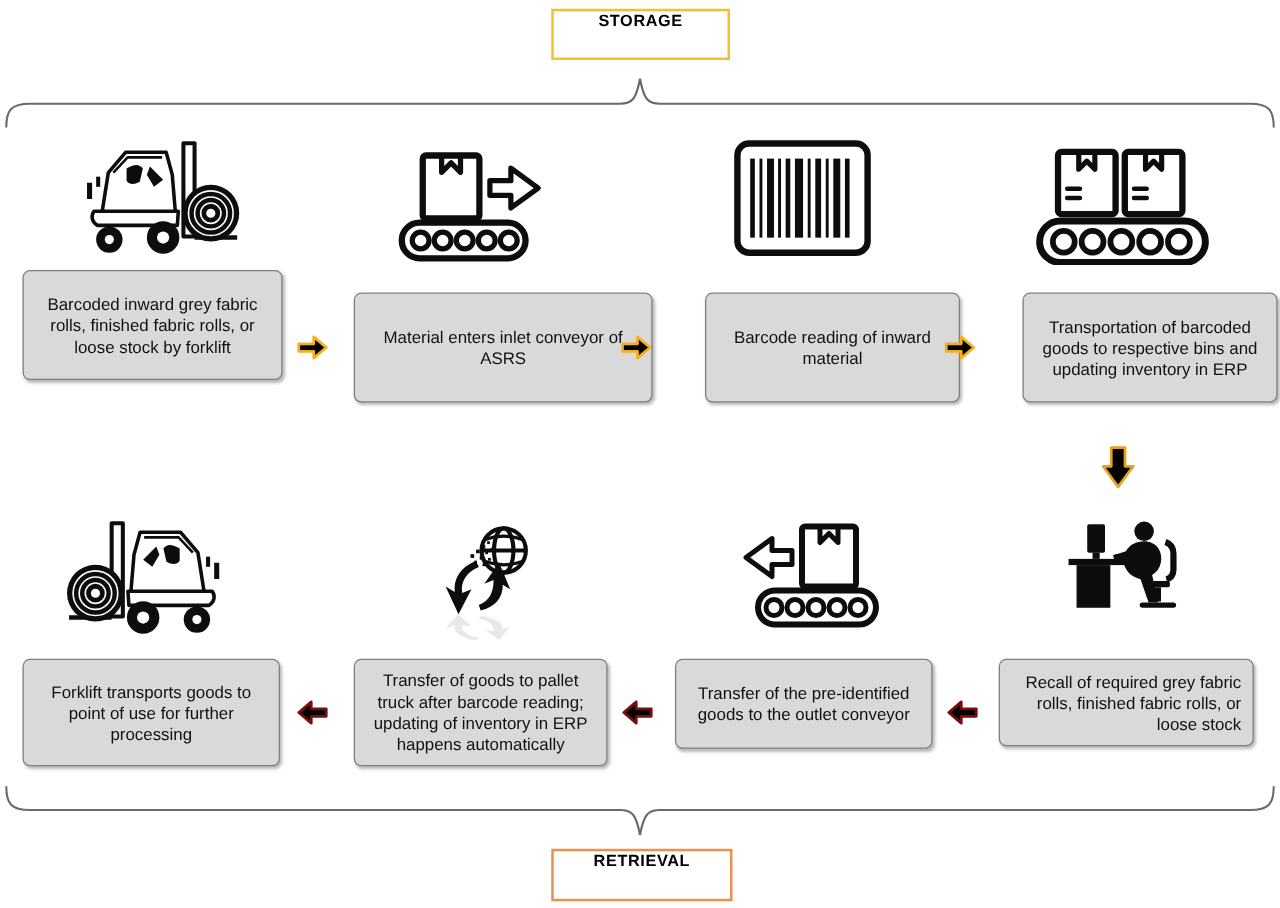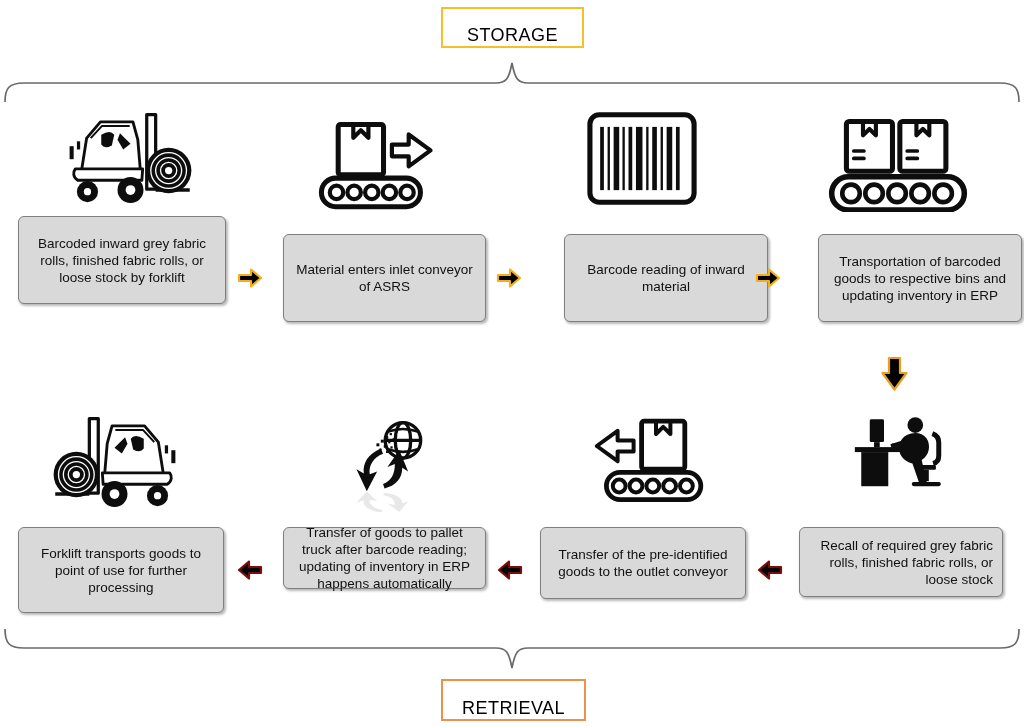--- a/index.html
+++ b/index.html
@@ -1,22 +1,22 @@
 <!DOCTYPE html>
 <html><head>
 <meta charset="utf-8">
 <style>
   html,body { margin:0; padding:0; background:#ffffff; }
   .canvas {
     position:relative; width:1024px; height:726px; background:#ffffff;
     font-family:"Liberation Sans", sans-serif; overflow:hidden;
   }
   .title-box {
-    position:absolute; display:flex; align-items:flex-end; justify-content:center;
-    background:#ffffff; border:2px solid #F5BF2B; font-weight:normal; font-size:18px;
+    position:absolute; display:flex; align-items:flex-start; justify-content:center;
+    background:#ffffff; border:2px solid #F5BF2B; font-weight:bold; font-size:13px;
     color:#000; letter-spacing:0.5px;
   }
   .title-storage { left:441px; top:7px; width:139px; height:37px; border-color:#F5BF2B; }
   .title-retrieval { left:441px; top:679px; width:141px; height:38px; border-color:#E9914E; }
   .brace-layer { position:absolute; left:0; top:0; pointer-events:none; }
   .step-box {
     position:absolute; background:#D9D9D9; border:1.3px solid #7f7f7f; border-radius:6px;
     box-shadow:1.5px 2px 2.5px rgba(0,0,0,0.28);
     display:flex; align-items:center; justify-content:center; text-align:center;
     font-size:13.5px; line-height:17px; color:#111; padding:4px 9px; box-sizing:border-box;
@@ -88,21 +88,21 @@
 
   <svg class="arrow" style="left:237px; top:267px;" width="26" height="22">
     <path d="M2,8 H14 V2.5 L24,11 L14,19.5 V14 H2 Z" fill="#000" stroke="#F2B01E" stroke-width="2.2" stroke-linejoin="round"></path>
   </svg>
 
   <div class="icon-slot" style="left:318px; top:116px; width:126px; height:94px;">
     <svg viewBox="0 0 150 112" width="126" height="94">
         <use href="#g-conveyor-arrow"></use>
       </svg>
   </div>
-  <div class="step-box" style="left:283px; top:234px; width:203px; height:88px;">
+  <div class="step-box" style="left:283px; top:234px; width:239px; height:88px;">
     <span>Material enters inlet conveyor of ASRS</span>
   </div>
 
   <svg class="arrow" style="left:496px; top:267px;" width="26" height="22">
     <path d="M2,8 H14 V2.5 L24,11 L14,19.5 V14 H2 Z" fill="#000" stroke="#F2B01E" stroke-width="2.2" stroke-linejoin="round"></path>
   </svg>
 
   <div class="icon-slot" style="left:586px; top:112px; width:112px; height:93px;">
     <svg viewBox="0 0 120 100" width="112" height="93">
       <rect x="4" y="3" width="112" height="94" rx="10" fill="none" stroke="#0d0d0d" stroke-width="5.5"></rect>
@@ -216,21 +216,21 @@
           <rect x="74" y="26" width="3" height="3"></rect>
         <rect x="71" y="37" width="3" height="3"></rect>
           <rect x="65" y="43" width="3" height="3"></rect>
       </g>
       <g fill="#bfbfbf" opacity="0.35" transform="translate(0,147) scale(1,-0.5)">
         <path d="M58,40 C41,47 33,60 35,74 L25,68 L39,98 L53,71 L43,75 C41,63 48,52 61,47 Z"></path>
         <path d="M63,94 C79,90 87,80 87,66 L95,71 L83,42 L67,65 L77,61 C77,75 72,84 61,88 Z"></path>
       </g>
     </svg>
   </div>
-  <div class="step-box" style="left:283px; top:527px; width:203px; height:62px;">
+  <div class="step-box" style="left:283px; top:527px; width:203px; height:86px;">
     <span>Transfer of goods to pallet truck after barcode reading; updating of inventory in ERP happens automatically</span>
   </div>
 
   <svg class="arrow" style="left:237px; top:559px;" width="26" height="22">
     <path d="M24,8 H12 V2.5 L2,11 L12,19.5 V14 H24 Z" fill="#000" stroke="#7B0C0C" stroke-width="2.2" stroke-linejoin="round"></path>
   </svg>
 
   <div class="icon-slot" style="left:52px; top:416px; width:138px; height:96px;">
     <svg viewBox="0 0 170 118" width="138" height="96">
       <use href="#g-forklift" transform="translate(170,0) scale(-1,1)"></use>

